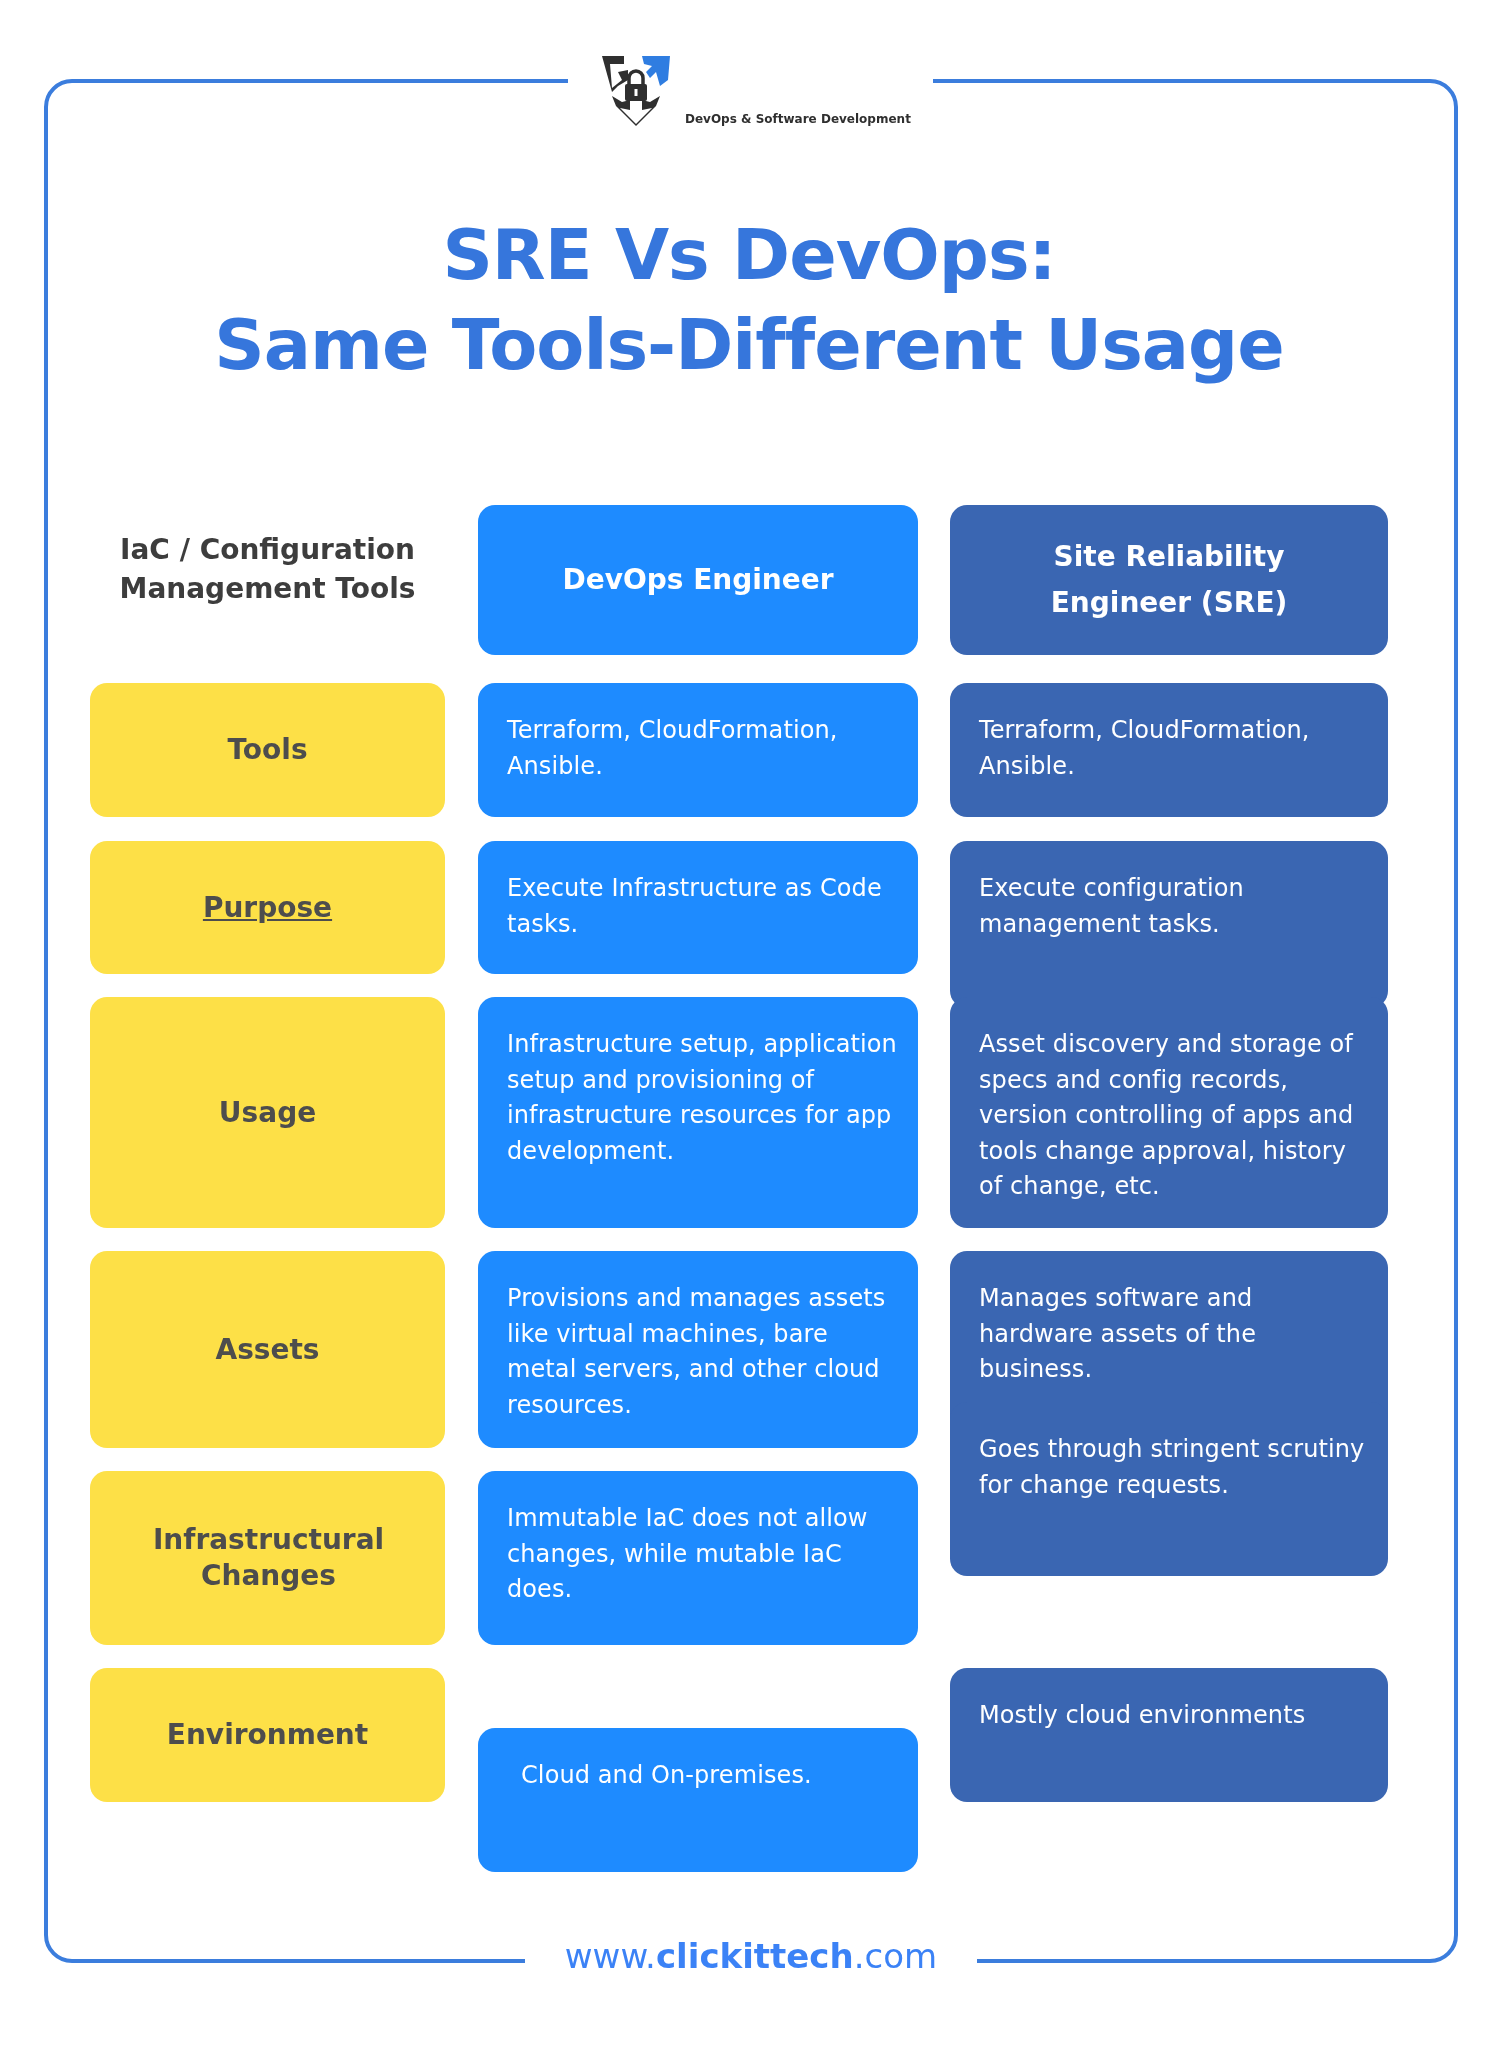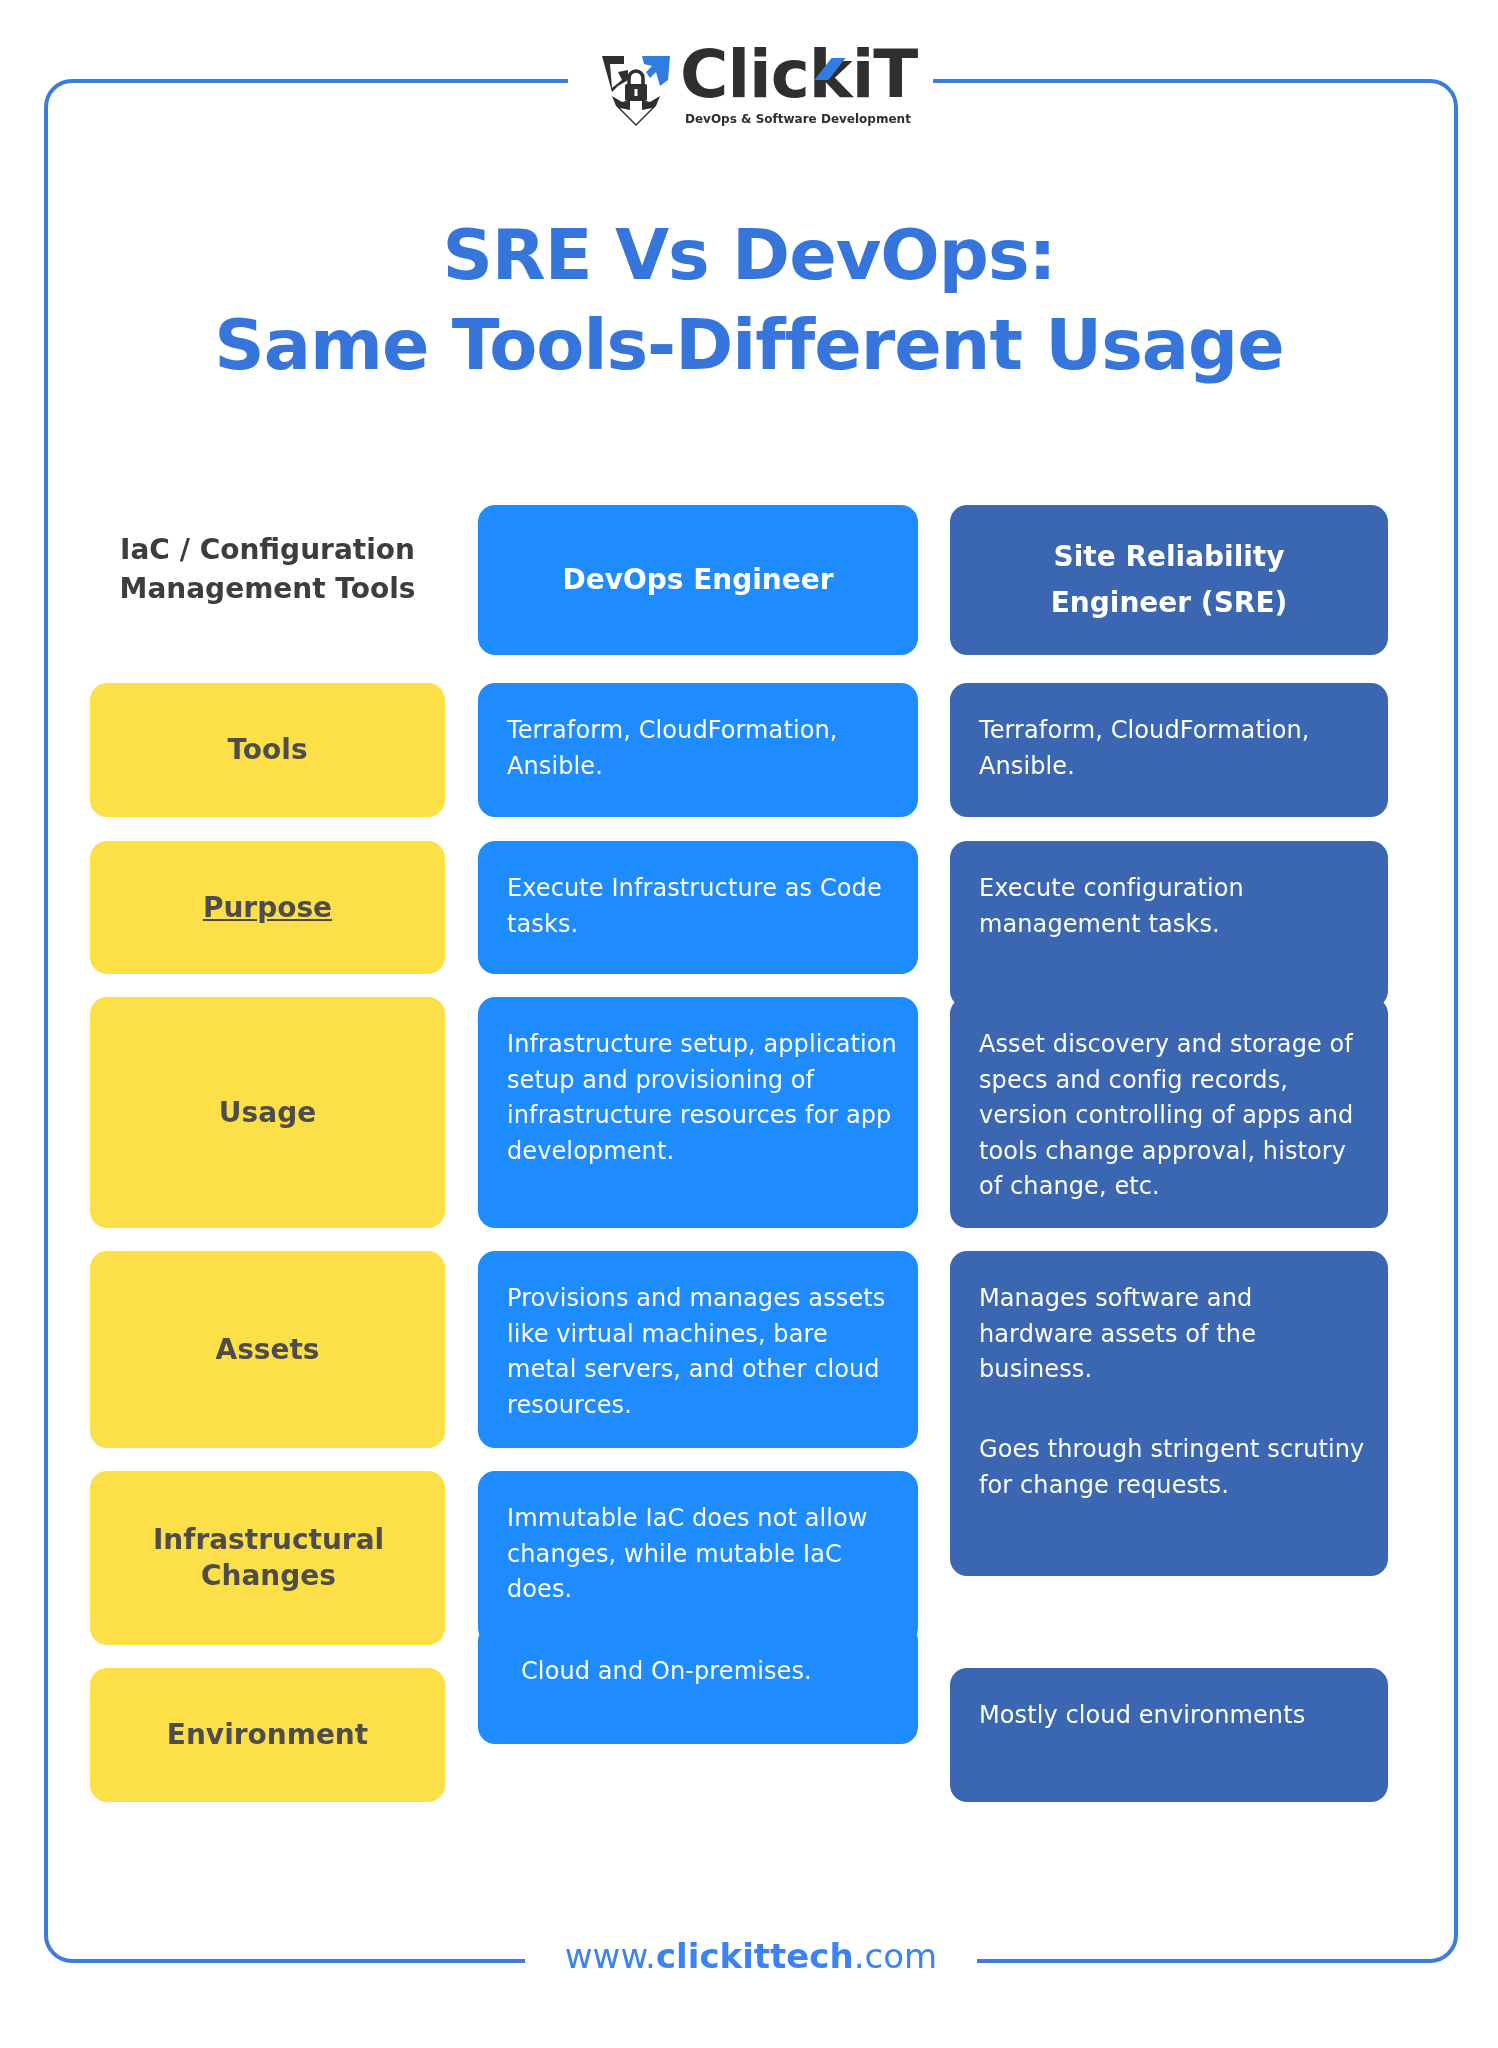--- a/index.html
+++ b/index.html
@@ -80,21 +80,20 @@
   <svg class="logo-shield" viewBox="0 0 76 76">
 
     <path d="M4 6 L26 6 L26 14 L12 14 L14 38 L24 30 L20 22 L30 20 L30 30 L20 36 L14 42 Z" fill="#2f2f2f"></path>
     <path d="M44 6 L72 6 L70 30 L62 36 L58 22 L52 28 L48 22 L54 16 L46 14 Z" fill="#2F7DE1"></path>
     <path d="M14 46 L24 52 L32 50 L32 60 L22 58 L38 74 L54 58 L44 60 L44 50 L52 52 L62 46 L58 56 L38 76 L18 56 Z" fill="#2f2f2f"></path>
 
     <rect x="27" y="34" width="22" height="17" rx="2" fill="#2f2f2f"></rect>
     <path d="M31 34 L31 28 A7 7 0 0 1 45 28 L45 34" fill="none" stroke="#2f2f2f" stroke-width="3.5"></path>
     <rect x="36.5" y="39" width="3" height="7" fill="#ffffff"></rect>
   </svg>
-  <div class="logo-word"><span>Clic</span><span class="k">k</span><span>iT</span></div>
   <div class="logo-sub">DevOps &amp; Software Development</div>
 </div>
 
 <div class="title">
   <div>SRE Vs DevOps:</div>
   <div>Same Tools-Different Usage</div>
 </div>
 
 <div class="head-label">IaC / Configuration Management Tools</div>
 <div class="cell col-devops head-cell" style="top:505px;height:150px;">DevOps Engineer</div>
@@ -114,16 +113,16 @@
 
 <div class="cell col-label" style="top:1251px;height:197px;">Assets</div>
 <div class="cell col-devops body-cell" style="top:1251px;height:197px;">Provisions and manages assets like virtual machines, bare metal servers, and other cloud resources.</div>
 <div class="cell col-sre body-cell" style="top:1251px;height:197px;">Manages software and hardware assets of the business.</div>
 
 <div class="cell col-label" style="top:1471px;height:174px;padding-left:22px;">Infrastructural Changes</div>
 <div class="cell col-devops body-cell" style="top:1471px;height:174px;">Immutable IaC does not allow changes, while mutable IaC does.</div>
 <div class="cell col-sre body-cell" style="top:1402px;height:174px;">Goes through stringent scrutiny for change requests.</div>
 
 <div class="cell col-label" style="top:1668px;height:134px;">Environment</div>
-<div class="cell col-devops body-cell" style="top:1624px;height:120px;padding-left:43px;">Cloud and On-premises.</div>
+<div class="cell col-devops body-cell" style="top:1728px;height:144px;padding-left:43px;">Cloud and On-premises.</div>
 <div class="cell col-sre body-cell" style="top:1668px;height:134px;">Mostly cloud environments</div>
 
 <div class="footer"><span>www.</span><b>clickittech</b><span>.com</span></div>
 
 </body></html>

